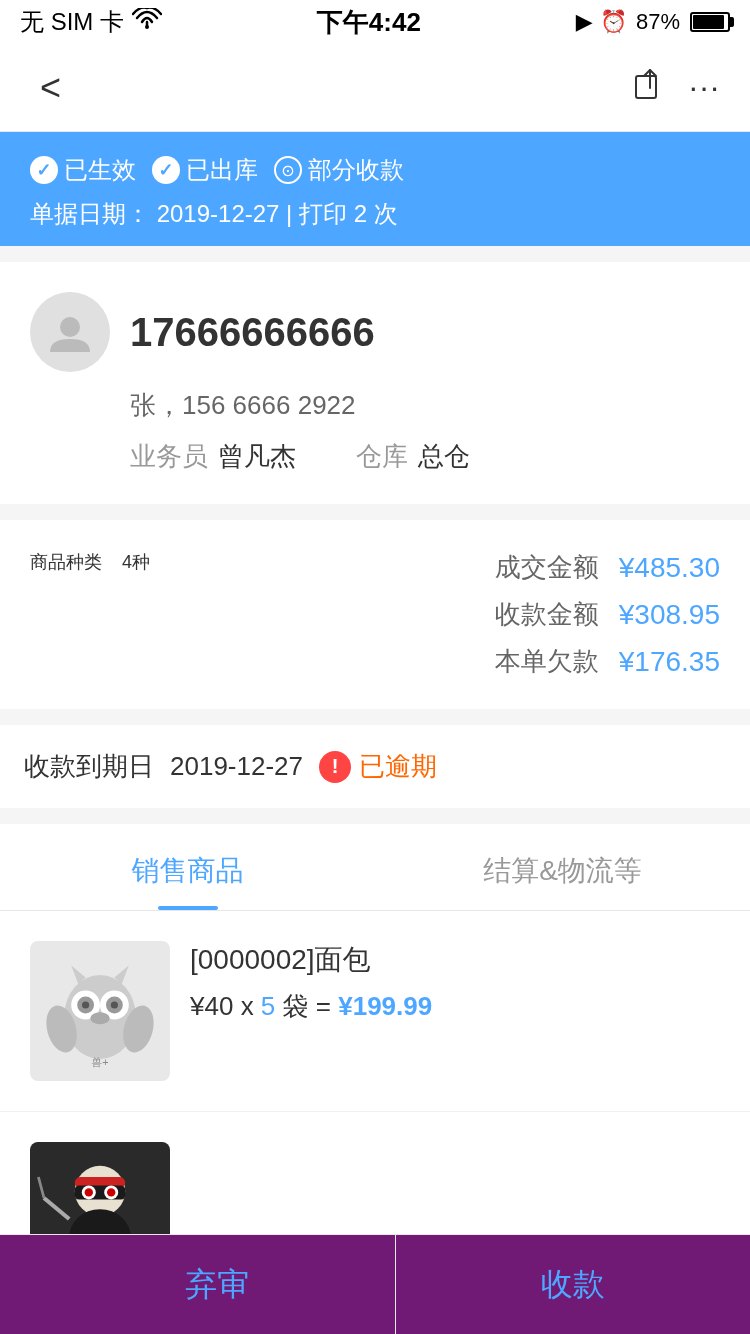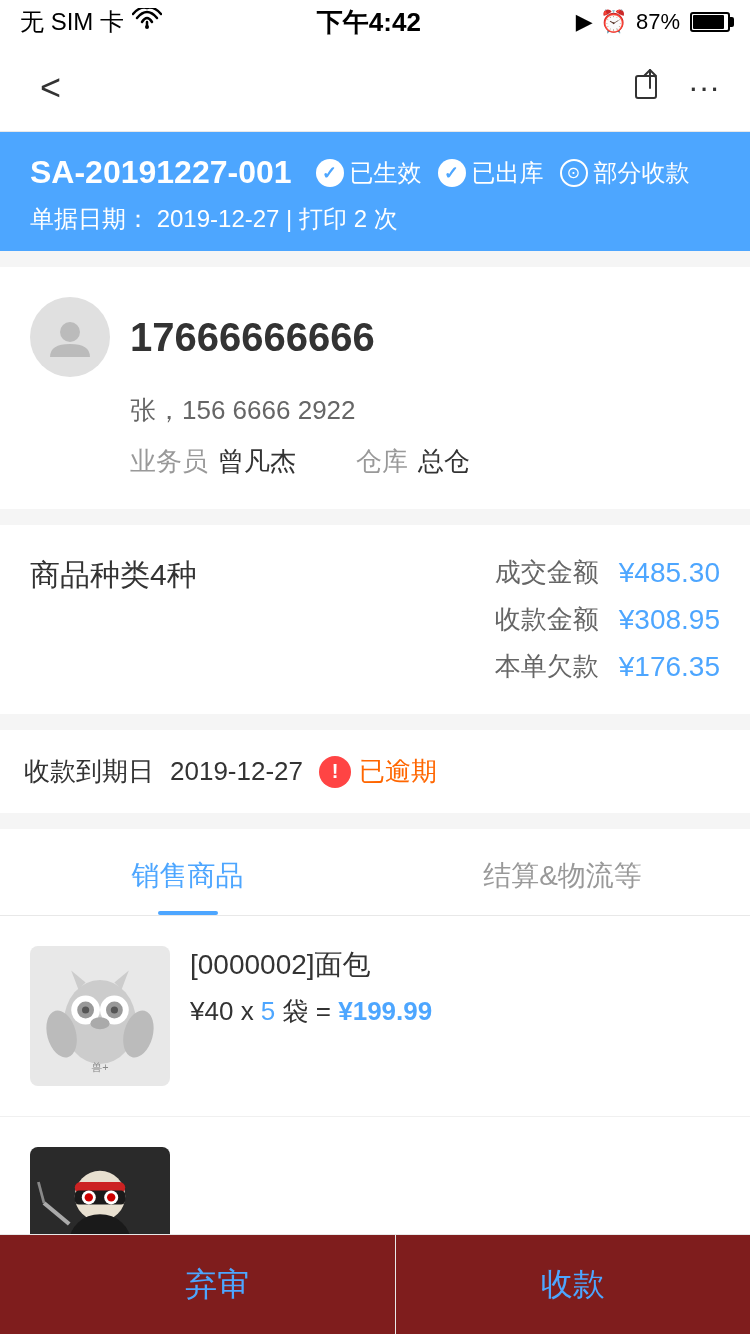--- a/index.html
+++ b/index.html
@@ -198,24 +198,24 @@
       display: flex;
       justify-content: space-between;
       align-items: flex-start;
     }
     .stats-left {
       display: flex;
       flex-direction: column;
       gap: 8px;
     }
     .stats-category {
-      font-size: 30px;
+      font-size: 18px;
       color: #666;
       display: flex;
-      gap: 0;
+      gap: 20px;
     }
     .stats-category span { color: #333; font-weight: 500; }
     .stats-right {
       display: flex;
       flex-direction: column;
       gap: 12px;
       text-align: right;
       margin-left: 48px;
     }
     .stats-row {
@@ -347,21 +347,21 @@
     .price-highlight { color: #4da6ff; font-weight: 600; }
     .price-qty { color: #4da6ff; }
 
     
     .bottom-bar {
       position: fixed;
       bottom: 0;
       left: 0;
       width: 750px;
       display: flex;
-      background: #7f1d1d;
+      background: #701a75;
       border-top: 1px solid #e8e8e8;
       height: 100px;
       padding-left: 40px;
     }
     .bottom-btn {
       flex: 1;
       display: flex;
       align-items: center;
       justify-content: center;
       font-size: 32px;
@@ -406,21 +406,20 @@
         <path d="M12 10 L18 4 L24 10" stroke="#333" stroke-width="2" stroke-linecap="round" stroke-linejoin="round"></path>
         <line x1="18" y1="4" x2="18" y2="22" stroke="#333" stroke-width="2" stroke-linecap="round"></line>
       </svg>
     </span>
     <span class="nav-icon">···</span>
   </div>
 </div>
 
 <div class="header-banner">
   <div class="banner-row1">
-    <span class="order-id">SA-20191227-001</span>
     <div class="status-badges">
       <div class="status-badge">
         <div class="check-icon">✓</div>
         <span>已生效</span>
       </div>
       <div class="status-badge">
         <div class="check-icon">✓</div>
         <span>已出库</span>
       </div>
       <div class="status-badge">

